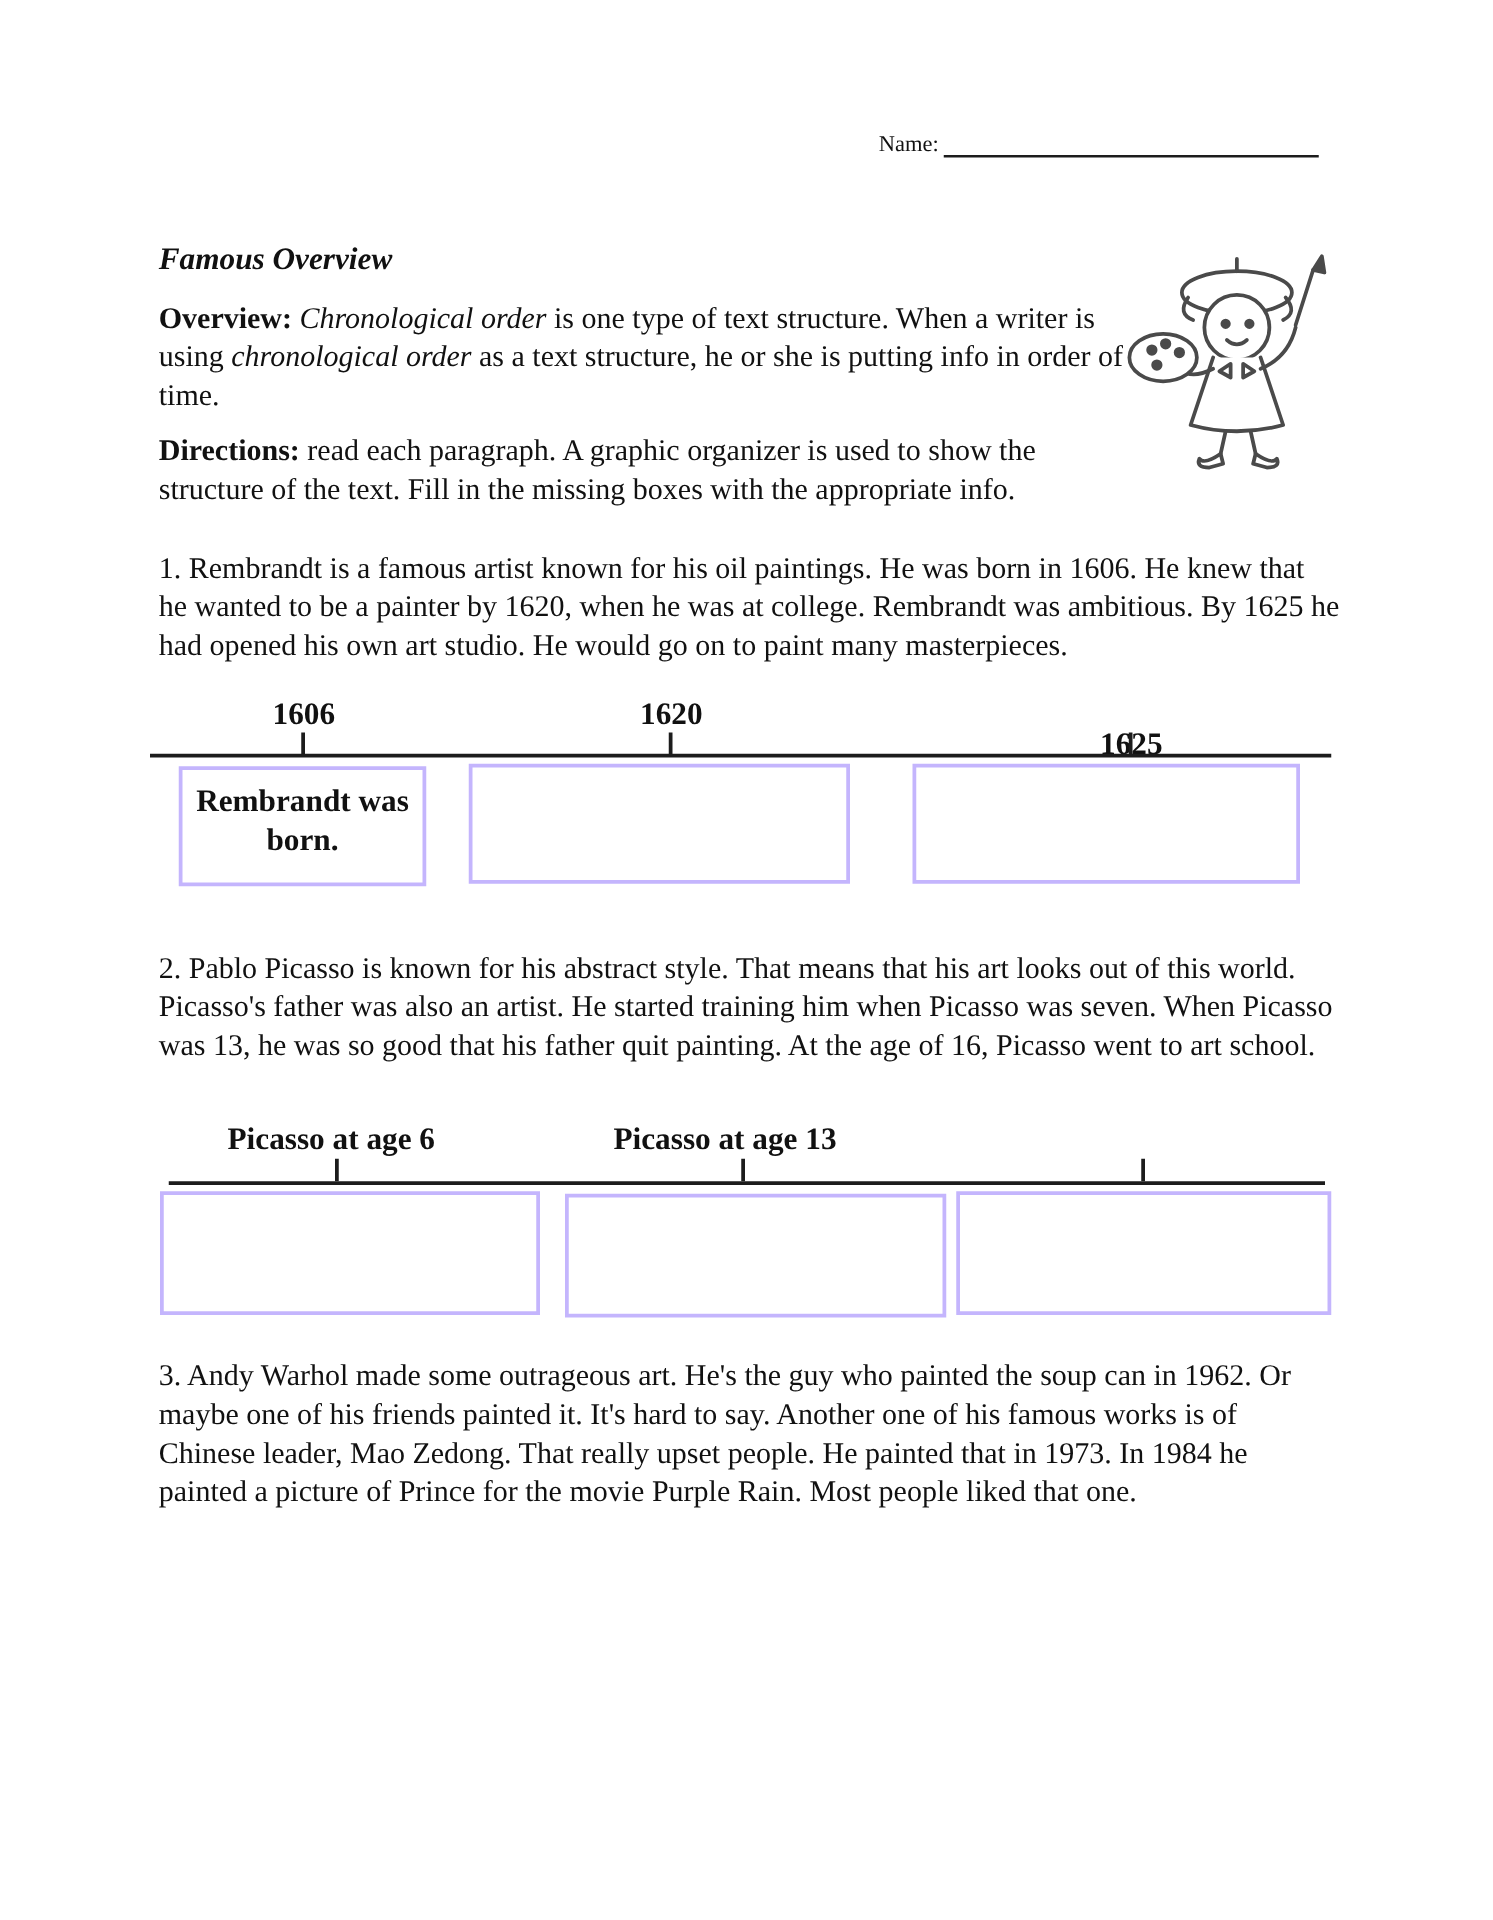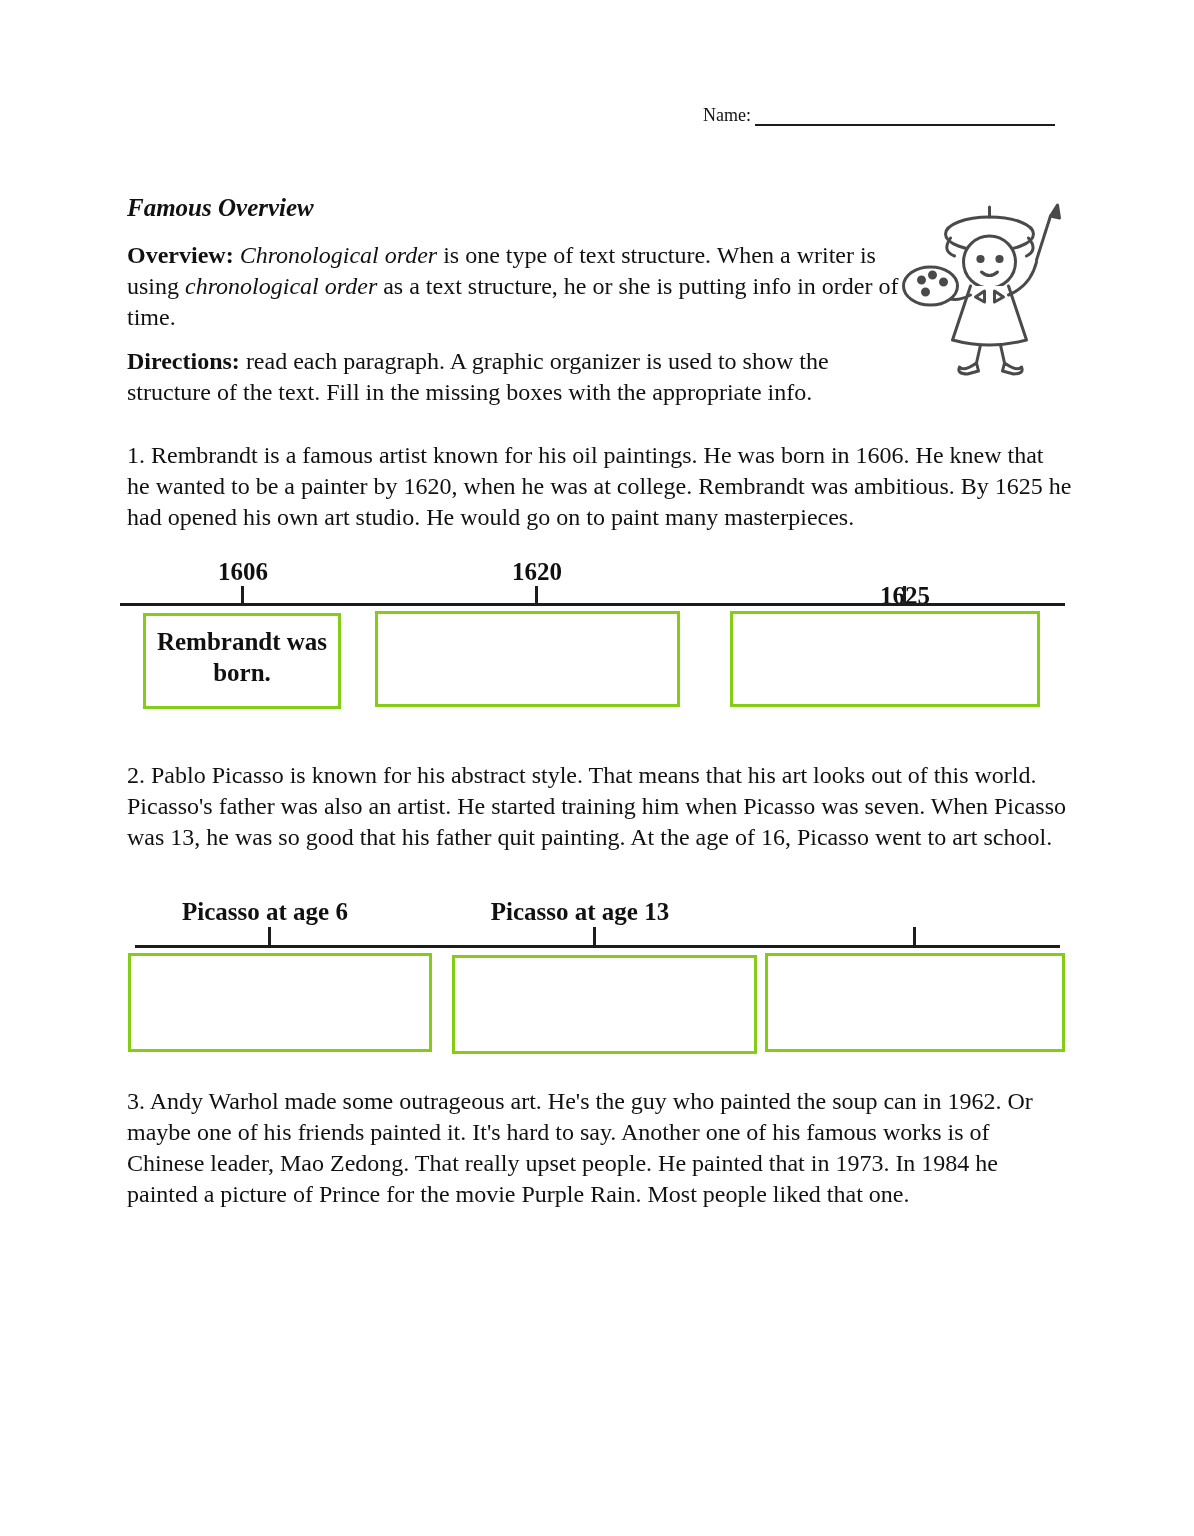--- a/index.html
+++ b/index.html
@@ -33,21 +33,21 @@
   .timeline { left:0; width:1194px; }
   .tl-1 { top:556px;  height:170px; }
   .tl-2 { top:895px;  height:175px; }
   .tl-3 { top:1258px; height:210px; }
 
   .tl-label { position:absolute; font-size:25px; font-weight:bold; text-align:center; }
   .tick  { position:absolute; width:3px;  background:#1c1c1c; }
   .hline { position:absolute; height:3px; background:#1c1c1c; }
   .blank-line { position:absolute; height:3px; background:#1c1c1c; }
   .tl-box {
-    position:absolute; border:3px solid #84cc16; background:#ffffff;
+    position:absolute; border:3px solid #c4b5fd; background:#ffffff;
     font-size:25px; font-weight:bold; text-align:center; line-height:31px;
     padding-top:10px;
   }
 
   
   .tl-1 .lab-0 { top:2px; left:163px; width:160px; }
   .tl-1 .lab-1 { top:2px; left:457px; width:160px; }
   .tl-1 .lab-2 { top:2px; left:825px; width:160px;margin-top:24px; }
   .tl-1 .tick-0 { left:241px; top:30px; height:19px; }
   .tl-1 .tick-1 { left:535px; top:30px; height:19px; }

